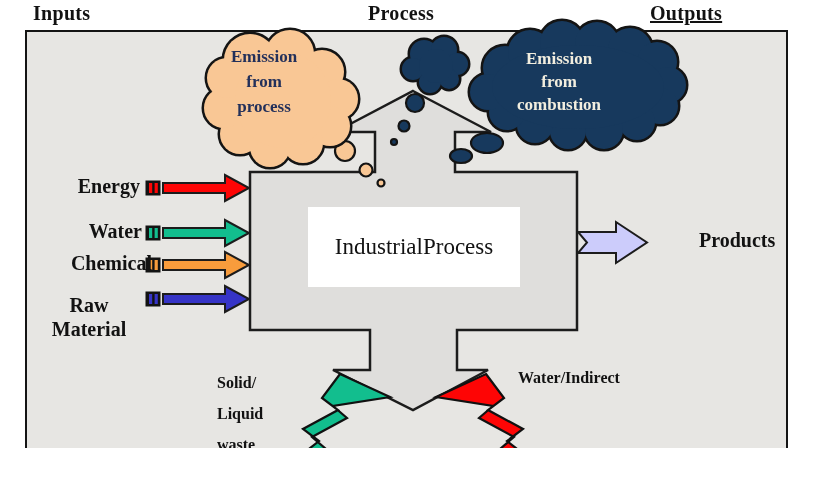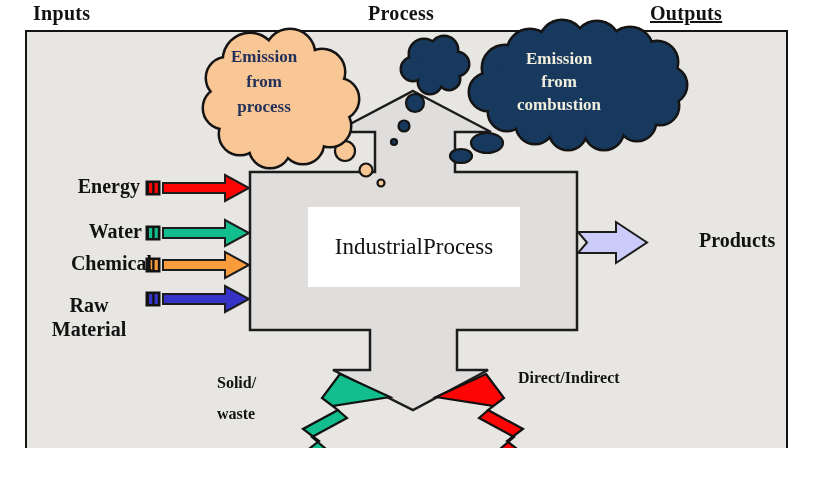--- a/index.html
+++ b/index.html
@@ -203,19 +203,20 @@
   <div class="cloud-text cloud-text-navy">
     <div>Emission</div>
     <div>from</div>
     <div>combustion</div>
   </div>
 
   <div class="products-label">Products</div>
 
   <div class="waste-text waste-left-text">
     <div>Solid/</div>
+    <div>Liquid</div>
     <div>waste</div>
   </div>
   <div class="waste-text waste-right-text">
-    <div>Direct/Indirect</div>
+    <div>Water/Indirect</div>
   </div>
 
 </div>
 
 </body></html>

